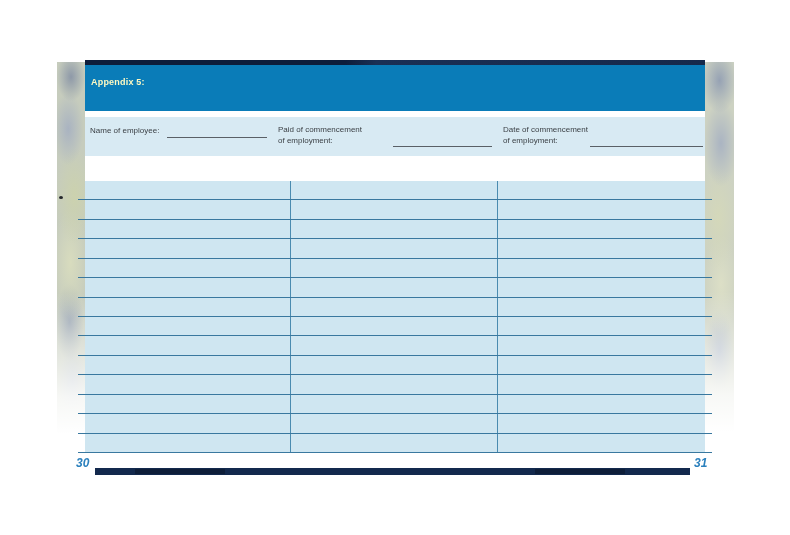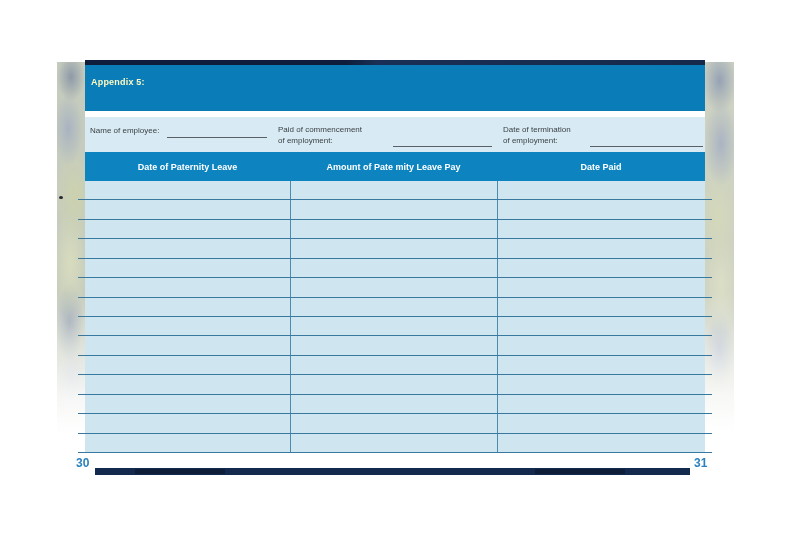--- a/index.html
+++ b/index.html
@@ -103,21 +103,21 @@
   .vline {
     position: absolute; top: 0; width: 1px; height: 272px;
     background: #4a8bb0;
   }
   .vline-1 { left: 205px; }
   .vline-2 { left: 412px; }
 
   
   .page-num {
     position: absolute; top: 456px;
-    font-size: 12px; font-weight: bold; color: #2b80bd;
+    font-size: 12px; font-weight: bold; font-style: italic; color: #2b80bd;
   }
   .page-num-left  { left: 76px; }
   .page-num-right { left: 694px; }
   .bottombar {
     position: absolute; left: 95px; top: 468px; width: 595px; height: 7px;
     background: #13294d;
   }
   .bottombar .smudge {
     position: absolute; top: 1px; height: 5px; background: rgba(0,0,0,.25);
   }
@@ -145,31 +145,26 @@
     <div class="lbl lbl-name">Name of employee:</div>
     <div class="blank-line blank-name"></div>
 
     <div class="lbl lbl-comm">
       <div>Paid of commencement</div>
       <div>of employment:</div>
     </div>
     <div class="blank-line blank-comm"></div>
 
     <div class="lbl lbl-term">
-      <div>Date of termination</div>
+      <div>Date of commencement</div>
       <div>of employment:</div>
     </div>
     <div class="blank-line blank-term"></div>
   </div>
 
-  <div class="thead">
-    <div class="th th-1">Date of Paternity Leave</div>
-    <div class="th th-2">Amount of Pate mity Leave Pay</div>
-    <div class="th th-3">Date Paid</div>
-  </div>
 
   <div class="tbody" id="tbody">
     <div class="vline vline-1"></div>
     <div class="vline vline-2"></div>
   <div class="row-line" style="top: 18px;"></div>
       <div class="row-line" style="top: 38px;"></div>
       <div class="row-line" style="top: 57px;"></div>
       <div class="row-line" style="top: 77px;"></div>
       <div class="row-line" style="top: 96px;"></div>
       <div class="row-line" style="top: 116px;"></div>

